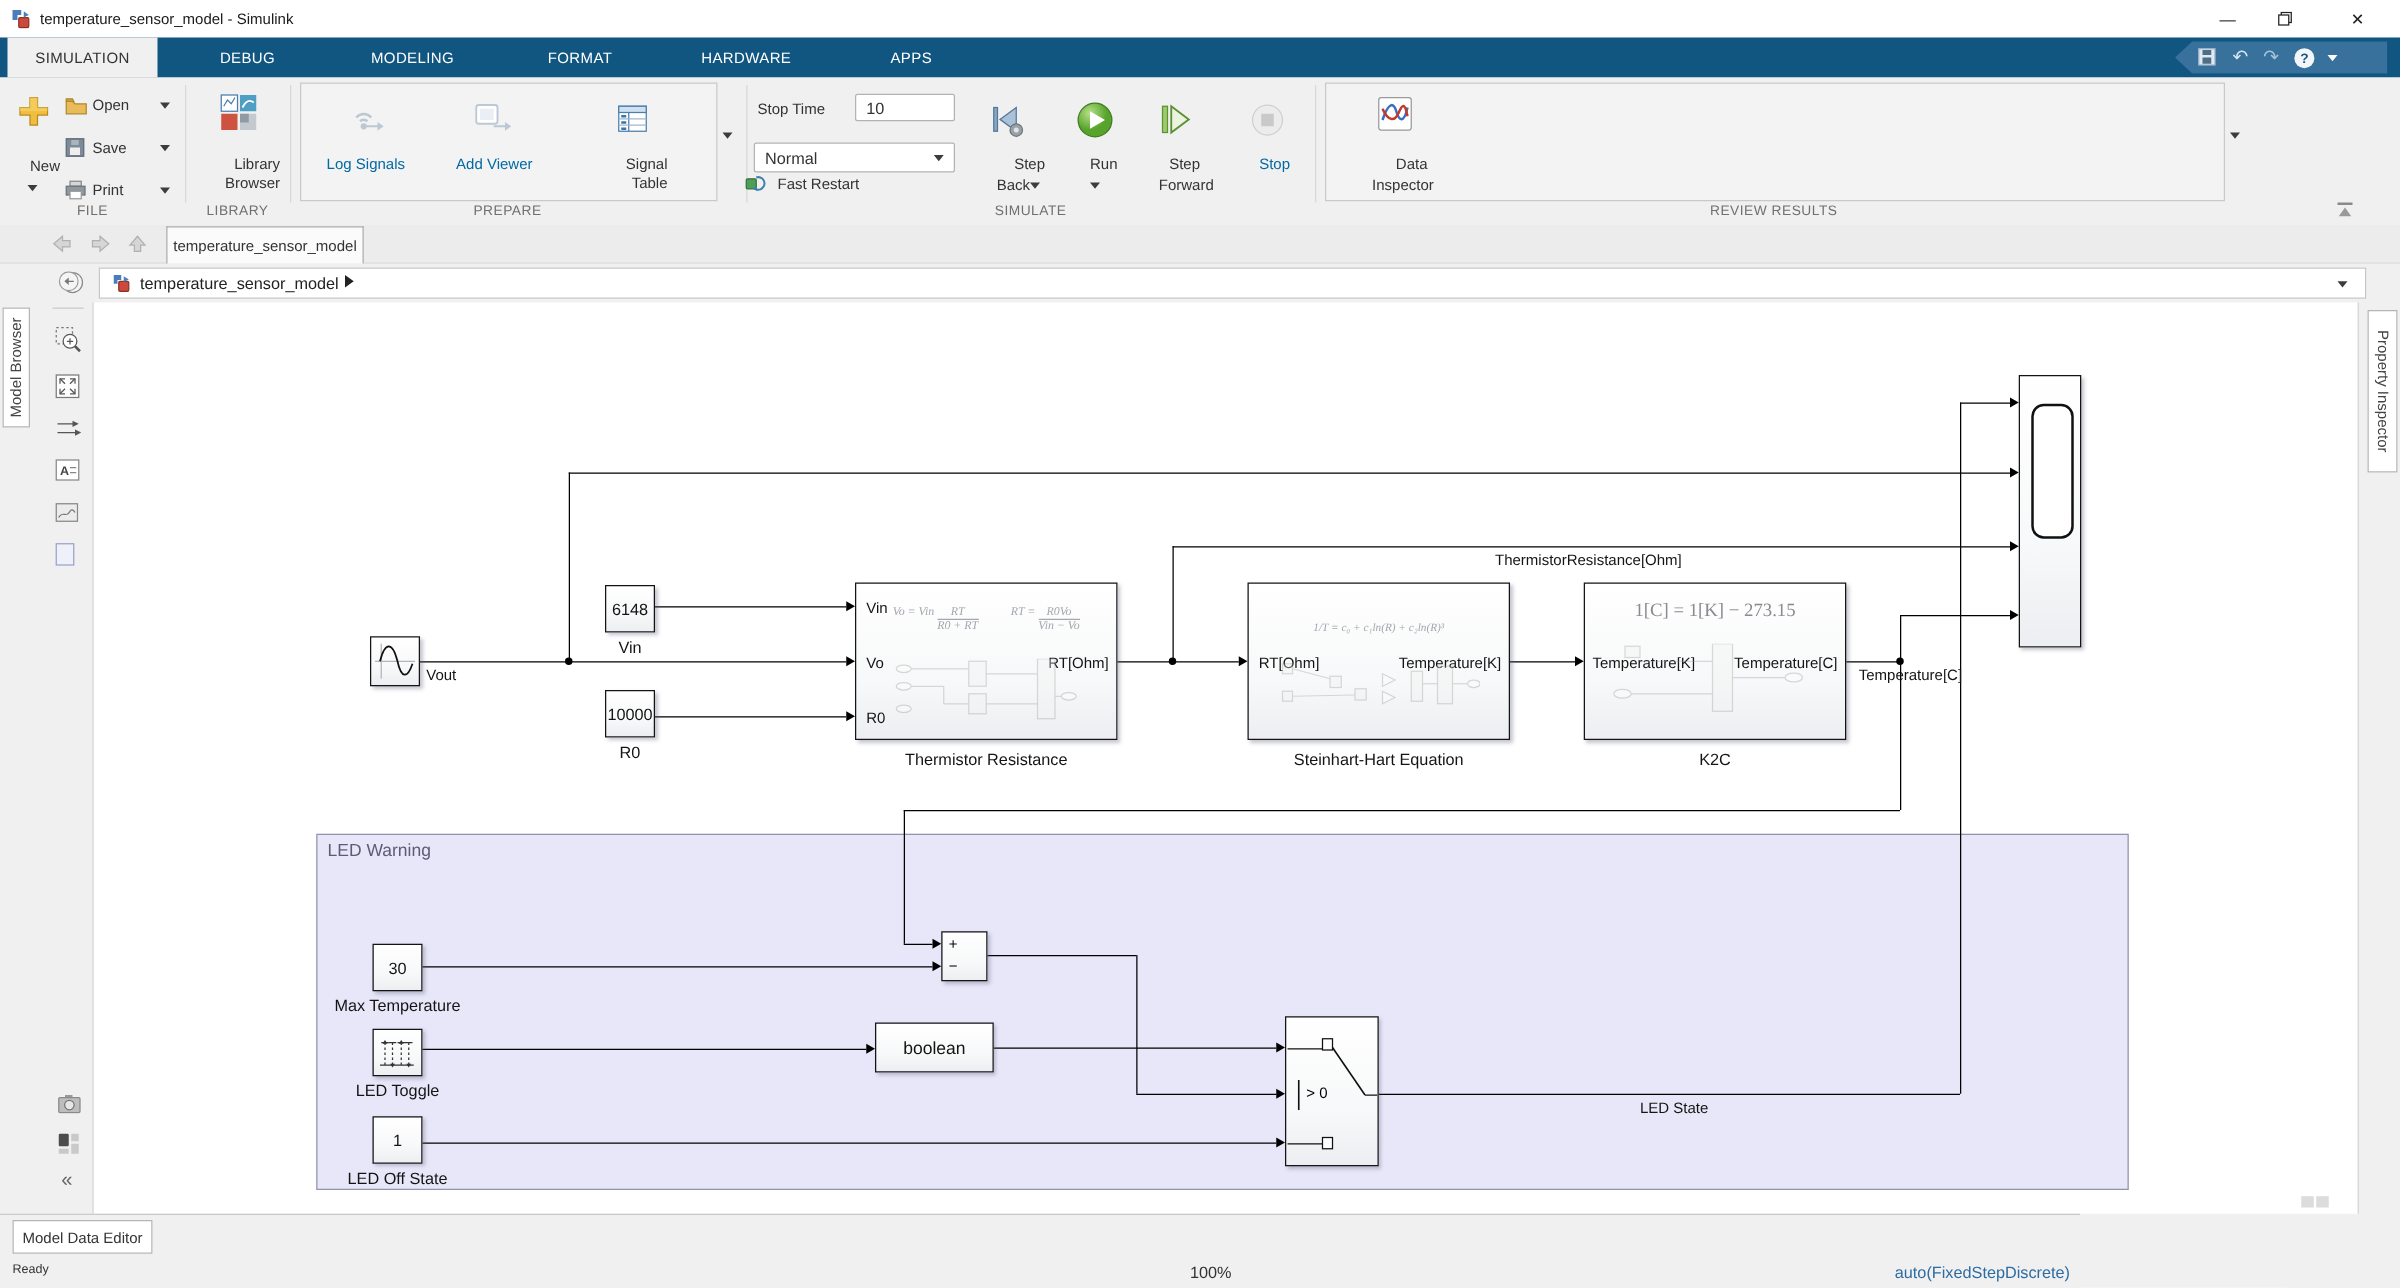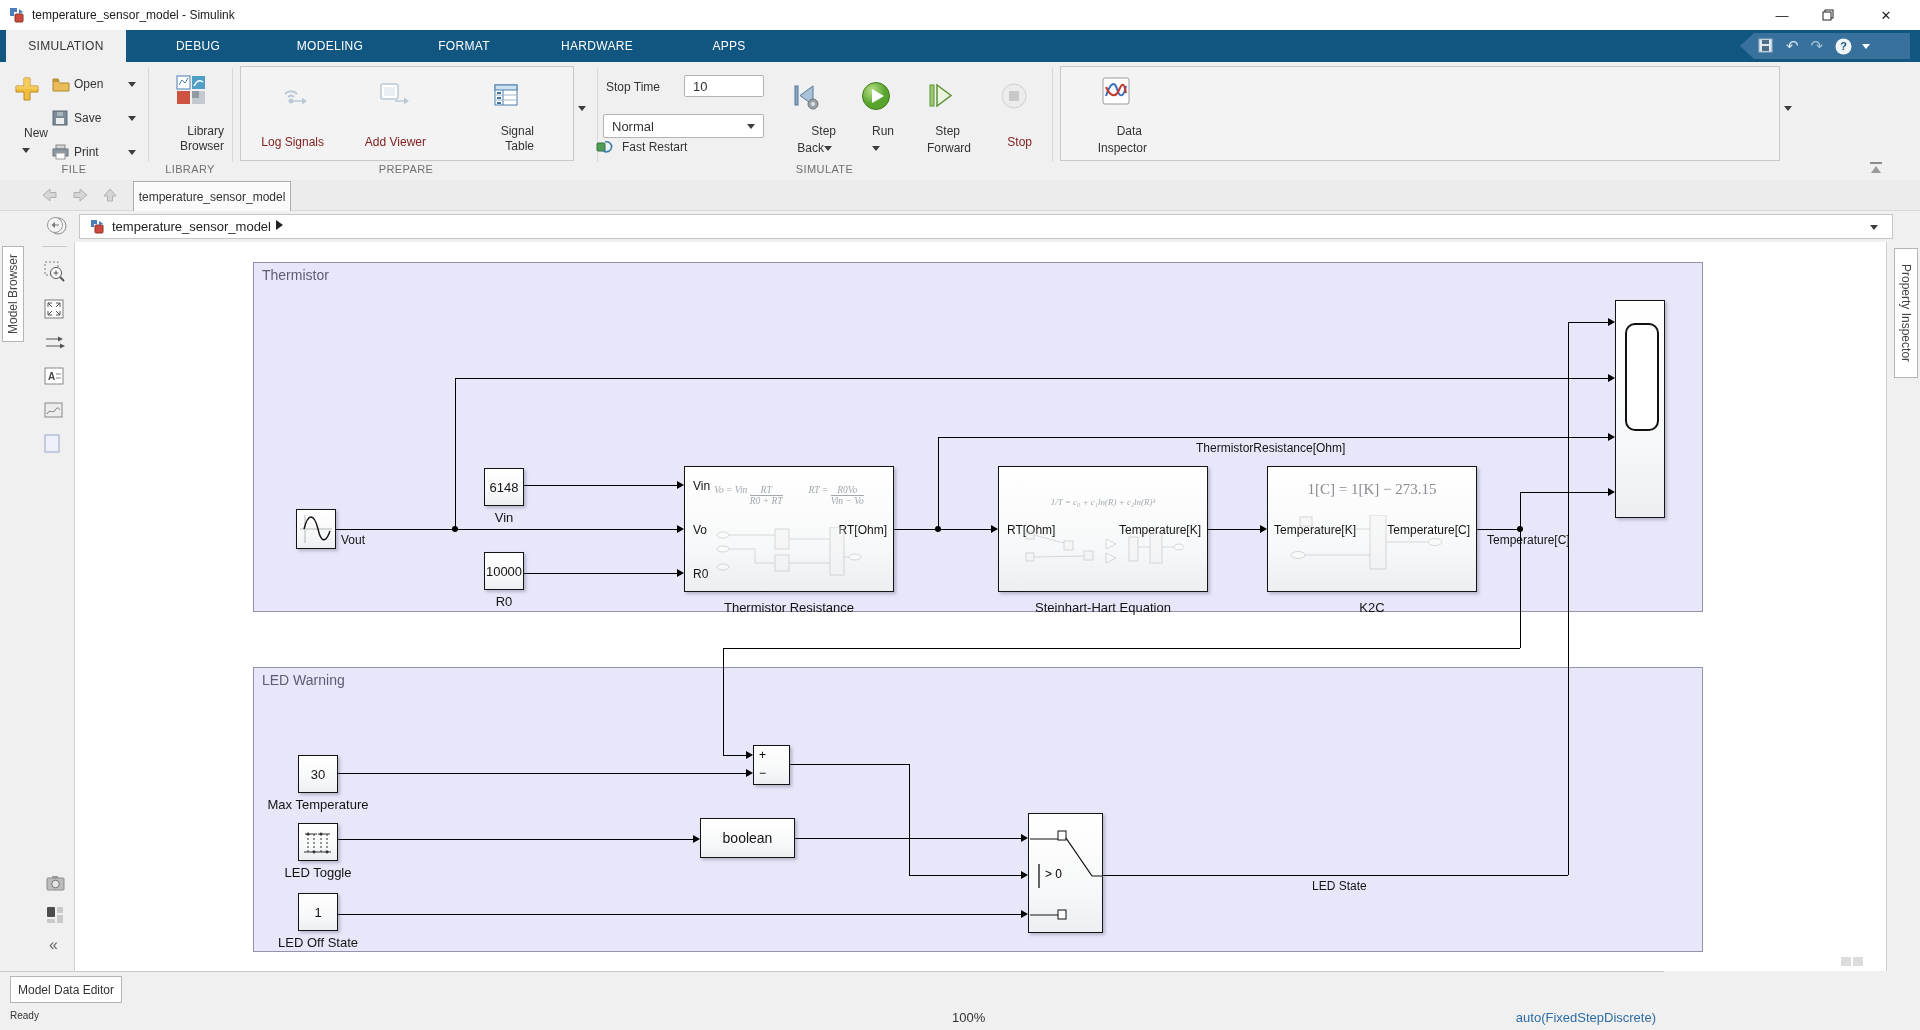--- a/index.html
+++ b/index.html
@@ -11,21 +11,21 @@
   .winbtn{position:absolute;top:0;height:30px;display:flex;align-items:center;justify-content:center;color:#222;font-size:13px;}
   .tabstrip{position:absolute;left:0;top:30px;width:1920px;height:32px;background:#115680;}
   .rtab{position:absolute;top:0;height:32px;display:flex;align-items:center;justify-content:center;
     color:#fff;font-size:12px;letter-spacing:.3px;cursor:default;}
   .rtab.active{background:#f0f0f0;color:#333;}
   .qa{position:absolute;left:1740px;top:3px;width:170px;height:26px;background:#38719b;
     clip-path:polygon(14px 0,100% 0,100% 100%,14px 100%,0 50%);display:flex;align-items:center;}
   
   .ribbon{position:absolute;left:0;top:62px;width:1920px;height:118px;background:#f0f0f0;border-bottom:1px solid #c9c9c9;}
   .rlabel{position:absolute;font-size:12px;color:#333;text-align:right;line-height:15px;}
-  .rlabel.dis{color:#7f1d1d;margin-top:11px;}
+  .rlabel.dis{color:#0369a1;}
   .seclabel{position:absolute;top:101px;font-size:11px;color:#707070;text-align:center;letter-spacing:.4px;}
   .vdiv{position:absolute;top:6px;height:94px;width:1px;background:#d8d8d8;}
   .gbox{position:absolute;top:4px;height:93px;border:1px solid #c9c9c9;background:#f3f3f3;}
   .crt{display:inline-block;width:0;height:0;border-left:4px solid transparent;border-right:4px solid transparent;border-top:5px solid #3c3c3c;}
   .ddl{position:absolute;background:#fff;border:1px solid #b3b3b3;border-radius:2px;font-size:13px;color:#333;
     display:flex;align-items:center;padding:0 8px;box-sizing:border-box;}
   .stoptime-input{position:absolute;background:#fff;border:1px solid #b3b3b3;border-radius:2px;font-size:13px;color:#333;
     padding:0 8px;box-sizing:border-box;font-family:"Liberation Sans",sans-serif;outline:none;}
   
   .docbar{position:absolute;left:0;top:180px;width:1920px;height:31px;background:#ececec;border-bottom:1px solid #d9d9d9;box-sizing:border-box;}
@@ -270,20 +270,21 @@
   <span class="abs icon" style="left:1102px;top:15px">
     <svg width="28" height="28">
         <rect x="1" y="1" width="26" height="26" rx="2" fill="#fff" stroke="#9a9a9a"></rect>
         <path d="M4,19 C9,4 13,5 15,12 S21,23 24,9" fill="none" stroke="#3a6fc4" stroke-width="2"></path>
         <path d="M4,10 C9,21 14,20 17,13 S22,5 24,16" fill="none" stroke="#c0392b" stroke-width="2"></path>
       </svg>
   </span>
   <div class="rlabel" style="left:1090px;top:62px;width:52px">Data</div>
   <div class="rlabel" style="left:1085px;top:79px;width:62px">Inspector</div>
   <span class="crt abs" style="left:1784px;top:44px"></span>
+  <div class="seclabel" style="left:1060px;width:718px">REVIEW RESULTS</div>
 </div>
 
 <span class="abs icon" style="left:1868px;top:160px">
   <svg width="16" height="16">
       <line x1="2" y1="3" x2="14" y2="3" stroke="#8a8a8a" stroke-width="2"></line>
       <path d="M8,6 L3,13 L13,13 Z" fill="#9a9a9a"></path>
     </svg>
 </span>
 
 <div class="docbar">
@@ -399,23 +400,20 @@
 </span>
 <span class="abs" style="left:49px;top:936px;font-size:16px;color:#666">«</span>
 
 <div class="rail"></div>
 <div class="vtab" style="left:1894px;top:248px;width:24px;height:130px">
   <span class="vtext-down">Property Inspector</span>
 </div>
 
 <div class="canvas">
 
-  <div class="region" style="left:178px;top:20px;width:1450px;height:350px">
-    <span class="region-label">Thermistor</span>
-  </div>
   <div class="region" style="left:178px;top:425px;width:1450px;height:285px">
     <span class="region-label">LED Warning</span>
   </div>
 
   <div class="wh" style="left:261px;top:287px;width:341px"></div>
   <span class="ar" style="left:602px;top:283px"></span>
   <div class="dot" style="left:377px;top:284px"></div>
   <div class="wv" style="left:380px;top:136px;height:151px"></div>
   <div class="wh" style="left:380px;top:136px;width:1153px"></div>
   <span class="ar" style="left:1533px;top:132px"></span>

